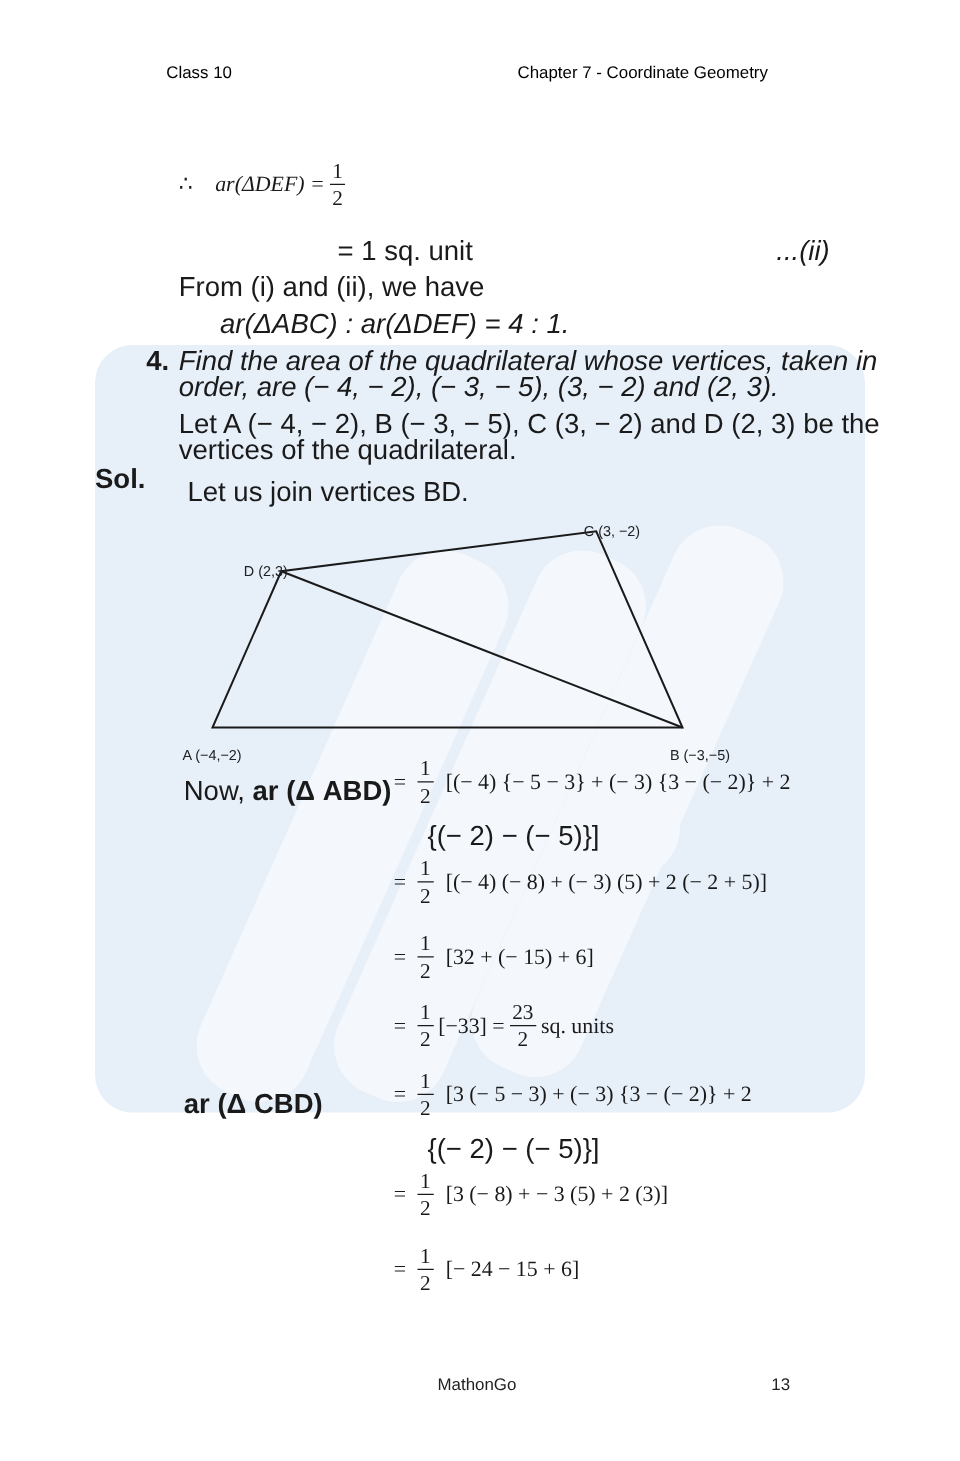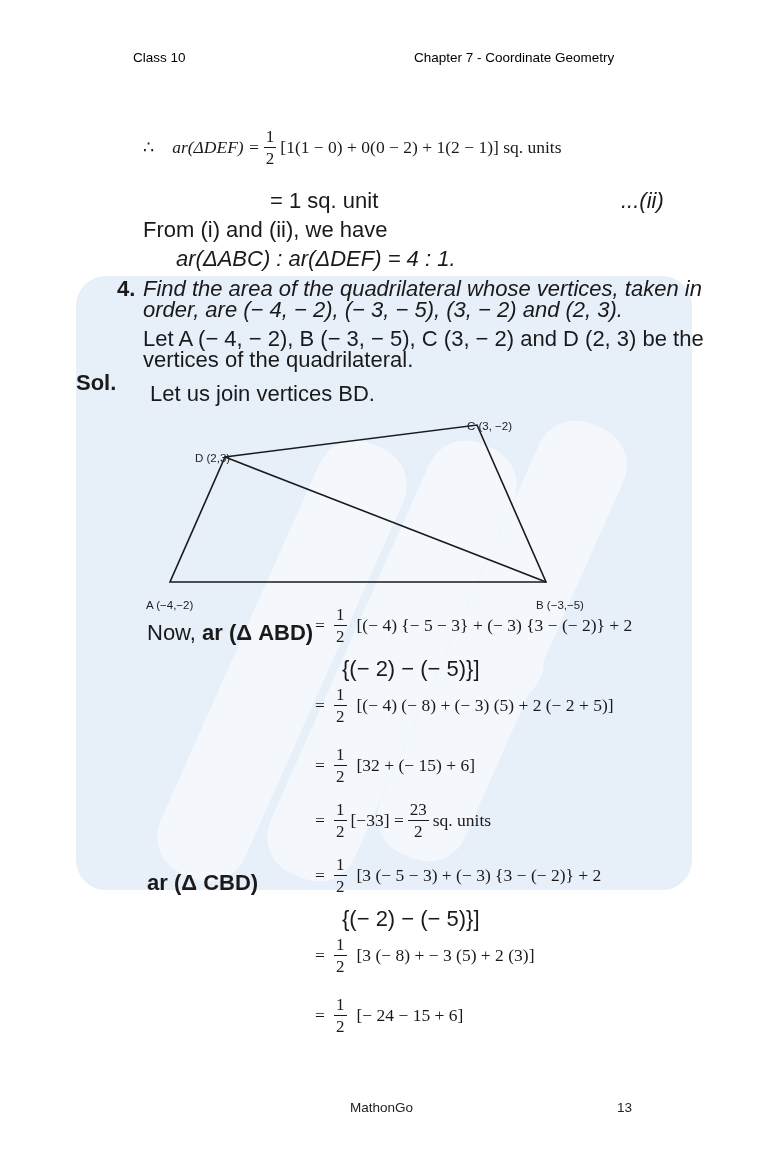--- a/index.html
+++ b/index.html
@@ -31,21 +31,20 @@
 <div class="hdr" style="left:133px;">Class 10</div>
 <div class="hdr" style="left:414px;">Chapter 7 - Coordinate Geometry</div>
 
 <div class="eq" style="left:143px; top:128px;">
   <span style="margin-right:18px;">∴</span>
   <span class="it">ar(ΔDEF) =</span>
   <span class="frac">
       <span class="n">1</span>
       <span class="d">2</span>
     </span>
-  <span>[1(1 − 0) + 0(0 − 2) + 1(2 − 1)] sq. units</span>
 </div>
 <div class="line" style="left:270px; top:188px;">= 1 sq. unit</div>
 <div class="line it" style="left:621px; top:188px;">...(ii)</div>
 <div class="line" style="left:143px; top:217px;">From (i) and (ii), we have</div>
 <div class="line it" style="left:176px; top:246px;">ar(ΔABC) : ar(ΔDEF) = 4 : 1.</div>
 
 <div class="panel">
   <div class="stroke" style="left:160px; top:150px;"></div>
   <div class="stroke" style="left:270px; top:150px;"></div>
   <div class="stroke" style="left:380px; top:130px;"></div>

